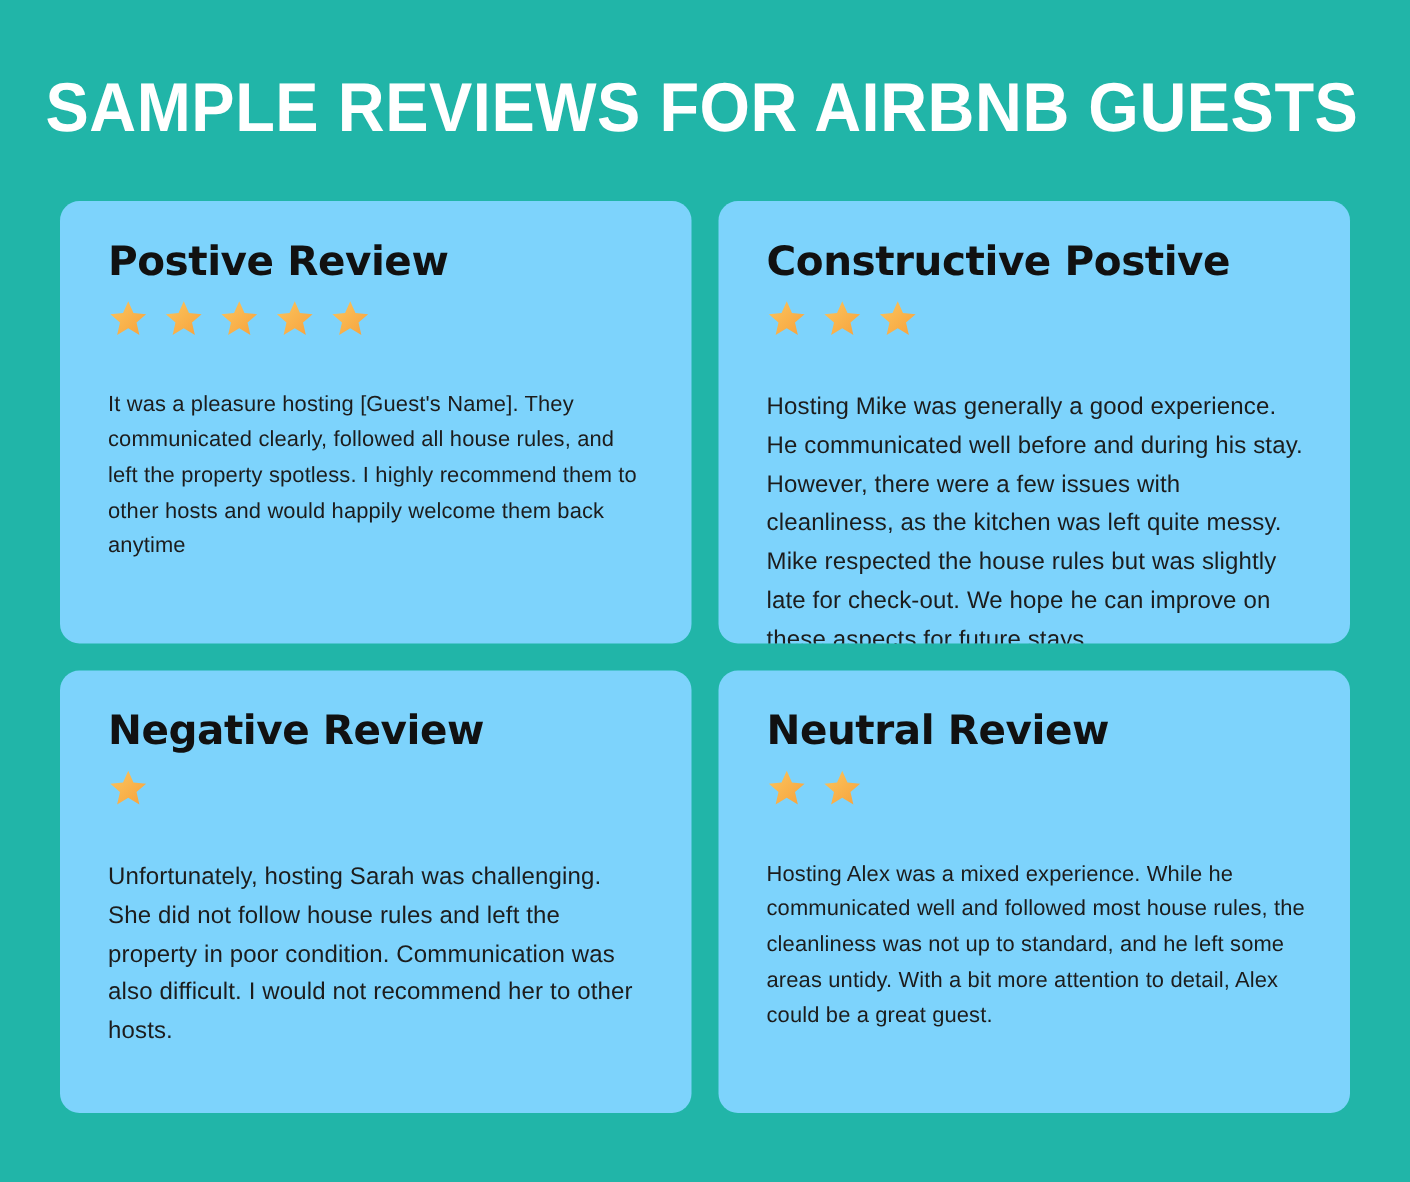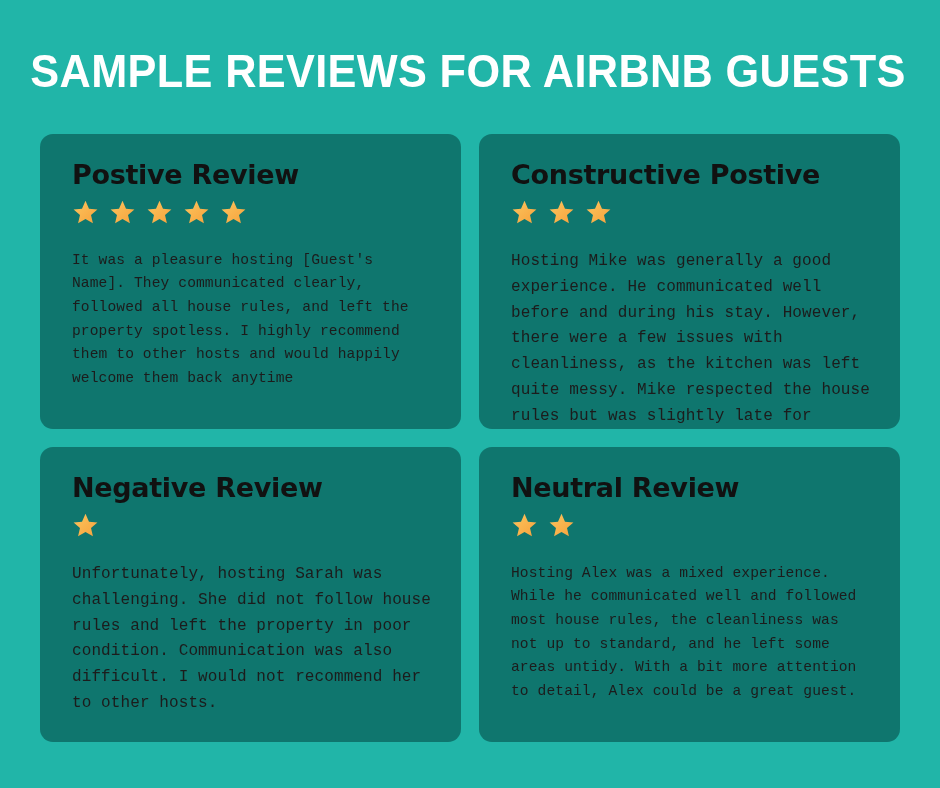--- a/index.html
+++ b/index.html
@@ -33,21 +33,21 @@
     position:absolute;
     left:40px; top:134px;
     width:860px; height:608px;
     display:grid;
     grid-template-columns:1fr 1fr;
     grid-template-rows:1fr 1fr;
     column-gap:18px;
     row-gap:18px;
   }
   .review-card {
-    background:#0f766e;
+    background:#7dd3fc;
     border-radius:13px;
     padding:26px 30px 20px 32px;
     overflow:hidden;
   }
   .card-heading {
     font-family:"DejaVu Sans", sans-serif;
     font-weight:bold;
     font-size:27px;
     color:#111111;
     letter-spacing:-0.3px;
@@ -55,22 +55,22 @@
     white-space:nowrap;
   }
   .stars {
     margin-top:9px;
     display:flex;
     gap:10px;
     height:28px;
   }
   .star-icon { display:block; }
   .card-body {
-    margin-top:22px;
-    font-family:Liberation Mono, monospace;
+    margin-top:32px;
+    font-family:Liberation Sans, sans-serif;
     font-size:14.6px;
     line-height:1.62;
     color:#1c1c1c;
     letter-spacing:0.1px;
   }
   .card-right .card-body { font-size:16px; }
 </style>
 </head>
 <body>
 

